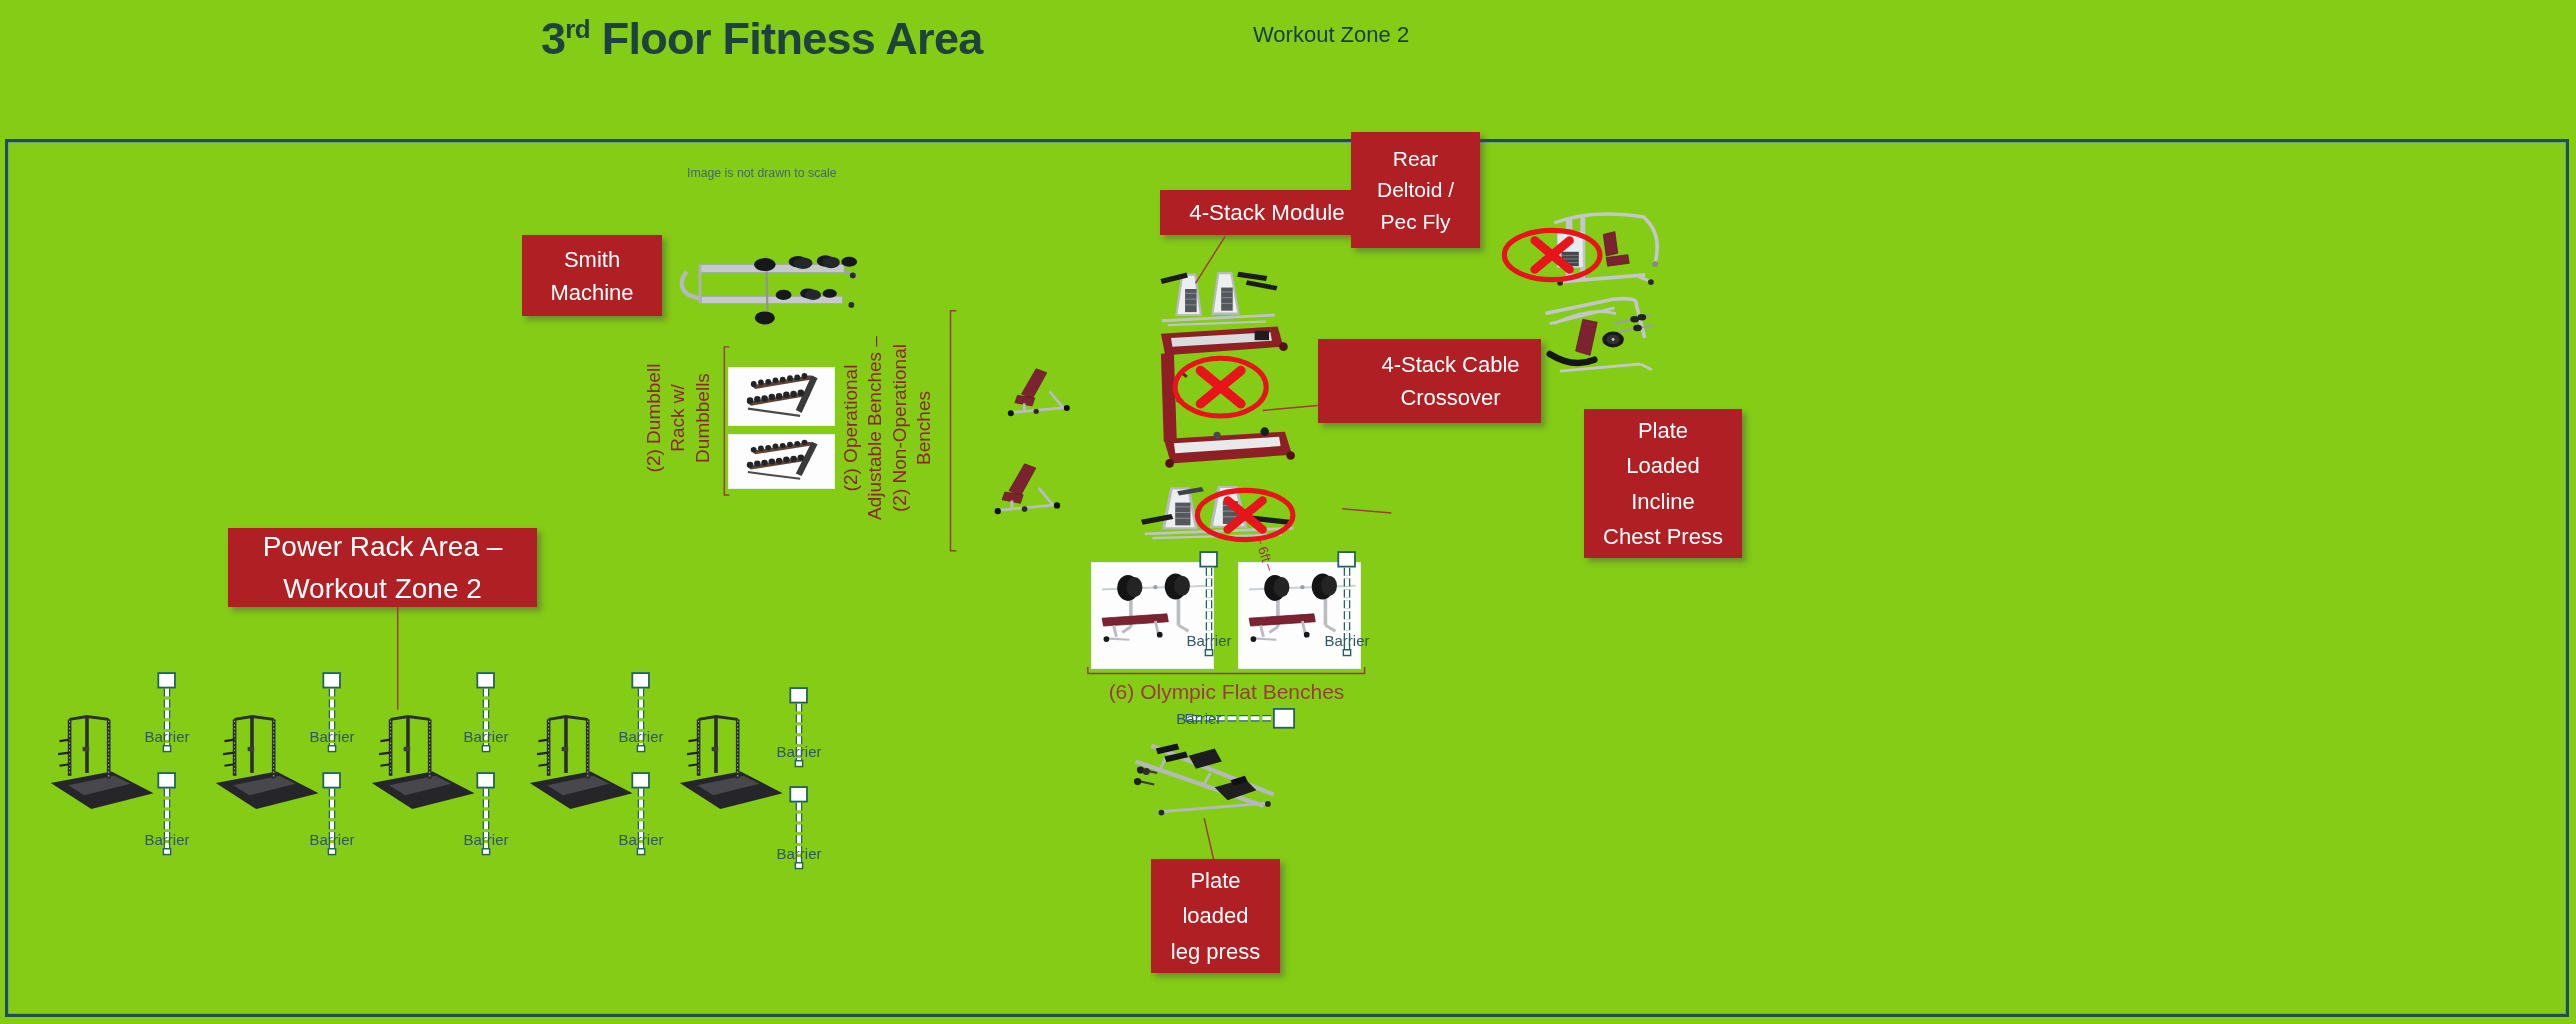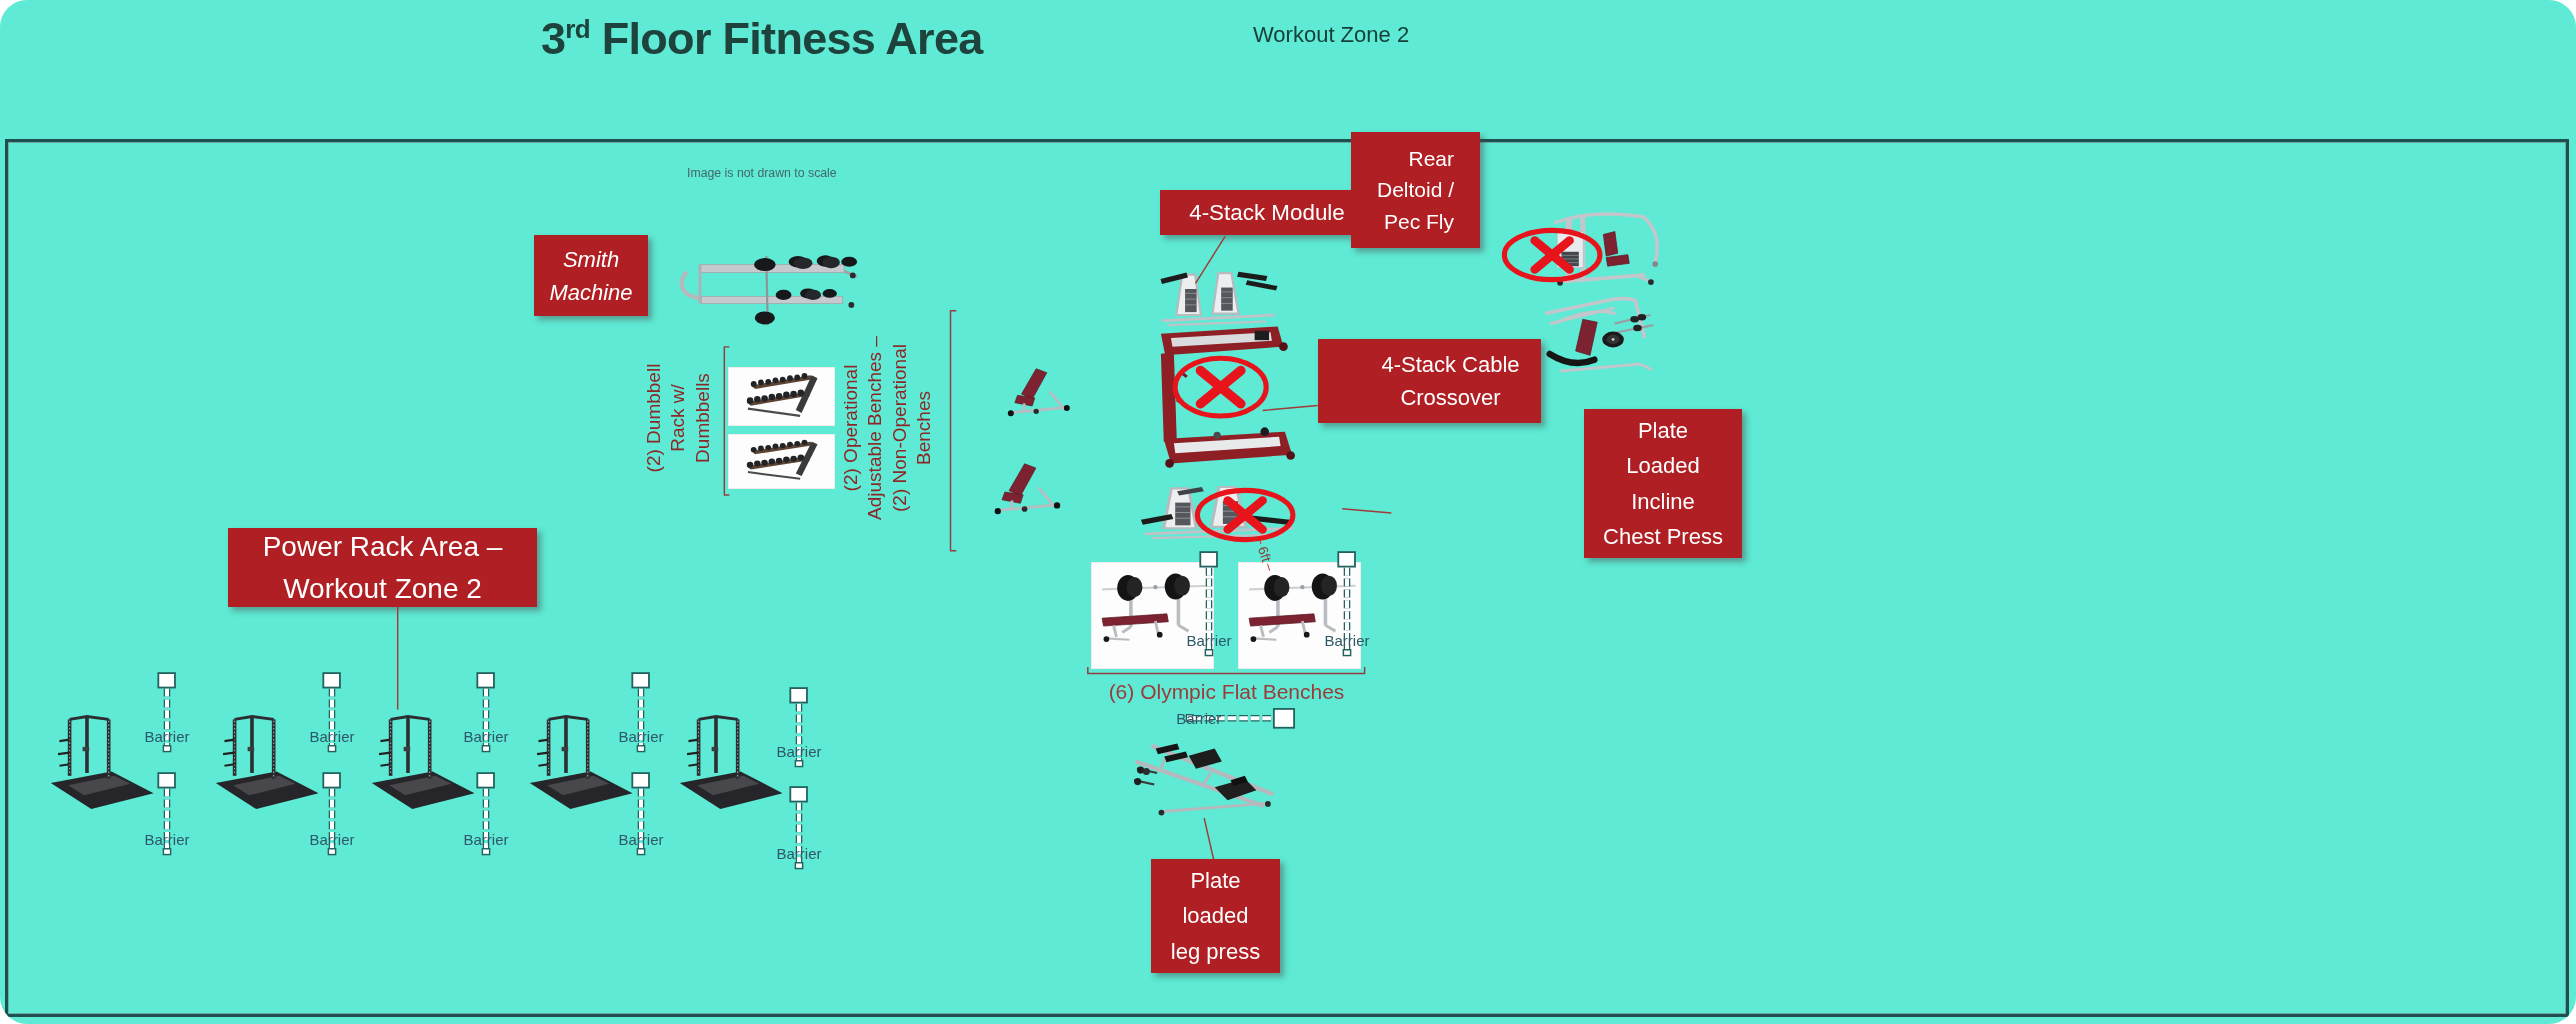--- a/index.html
+++ b/index.html
@@ -1,32 +1,32 @@
 <!DOCTYPE html>
 <html style="font-size:11.6px"><head>
 <meta charset="utf-8">
 <style>
   html,body{margin:0;padding:0;background:#ffffff;}
   body{font-family:"Liberation Sans", sans-serif;}
-  #page{position:relative;width:2576px;height:1024px;background:#5eead4;overflow:hidden;border-radius:27px;}
+  #page{position:relative;width:2576px;height:1024px;background:#84cc16;overflow:hidden;}
 
   
   #title{position:absolute;left:541px;top:13px;font-size:45px;font-weight:700;color:#1e423c;letter-spacing:-0.7px;white-space:nowrap;}
   #title sup{font-size:26px;font-weight:700;vertical-align:super;}
   #subtitle{position:absolute;left:1253px;top:22px;font-size:22px;color:#16403a;white-space:nowrap;}
   #scale-note{position:absolute;left:687px;top:166px;width:173px;text-align:left;font-size:12.3px;color:#45686b;}
 
   
   #plan-border{position:absolute;left:5px;top:139px;width:2564px;height:878px;box-sizing:border-box;
     border:3.6px solid #1f5050;box-shadow:inset 0 0 0 0.7px #6f9797;}
 
   
   .label{position:absolute;background:#b01f23;color:#fff;display:flex;align-items:center;justify-content:center;
     text-align:center;white-space:pre-line;font-size:22px;line-height:1.5;box-shadow:3.6px 4.3px 5.8px rgba(70,70,70,.45);}
-  .label.small{font-size:21px;text-align:right;}
+  .label.small{font-size:21px;}
 
   
   .rot-text{position:absolute;color:#8d2727;font-size:19px;line-height:1.28;text-align:center;
     transform:translate(-50%,-50%) rotate(-90deg);white-space:pre-line;width:231px;}
   #olympic-caption{position:absolute;left:1084px;top:680px;width:285px;text-align:center;font-size:21px;color:#9a3c3c;}
 
   
   #six-ft{position:absolute;left:1266px;top:535px;transform:rotate(72deg);transform-origin:top left;
     color:#8a4040;font-size:13.7px;display:flex;align-items:center;gap:2.9px;white-space:nowrap;}
   #six-ft .dash{display:inline-block;width:7.2px;height:1.8px;background:#c23b30;}
@@ -320,21 +320,21 @@
       <line x1="16" y1="60" x2="44" y2="66" stroke="#3a3a3a" stroke-width="3"></line>
       <circle cx="25" cy="46" r="5" fill="#202020"></circle>
         <circle cx="33" cy="48" r="5" fill="#2c2c2c"></circle>
       <circle cx="21" cy="62" r="5" fill="#202020"></circle>
       <line x1="52" y1="104" x2="204" y2="92" stroke="#b5b9bd" stroke-width="4"></line>
       <circle cx="54" cy="105" r="4" fill="#2a2a2a"></circle>
         <circle cx="202" cy="93" r="4" fill="#2a2a2a"></circle>
     </svg>
   </div>
 
-  <div class="label" style="left:534px;top:235px;width:114px;height:81px;font-style:italic;">Smith
+  <div class="label" style="left:522px;top:235px;width:140px;height:81px;">Smith
 Machine</div>
   <div class="label" style="left:1160px;top:190px;width:214px;height:45px;font-size:22.4px;">4-Stack Module</div>
   <div class="label small" style="left:1351px;top:132px;width:129px;height:116px;">Rear
 Deltoid /
 Pec Fly</div>
   <div class="label" style="left:1318px;top:339px;width:181px;height:84px;padding-left:42px;">4-Stack Cable
 Crossover</div>
   <div class="label" style="left:1584px;top:409px;width:158px;height:149px;line-height:1.6;">Plate
 Loaded
 Incline

